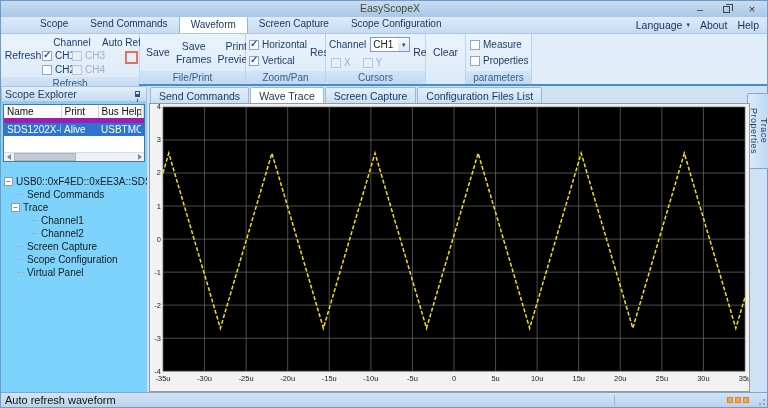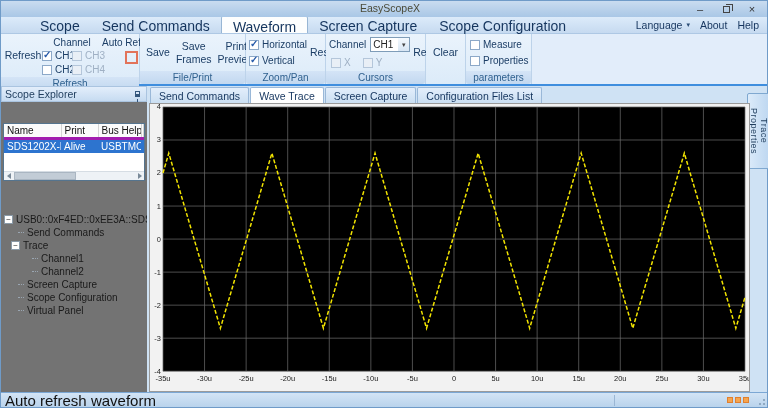--- a/index.html
+++ b/index.html
@@ -11,21 +11,21 @@
   .titlebar { height:16px; flex:0 0 16px; background:linear-gradient(#c9dcf0,#a9c7e6); position:relative; }
   .title-text { position:absolute; left:12px; right:0; top:1px; text-align:center; font-size:10.5px; color:#4a4a38; }
   .win-controls { position:absolute; right:2px; top:0; height:16px; display:flex; }
   .win-btn { width:26px; height:16px; display:flex; align-items:center; justify-content:center; color:#333; font-size:11px; cursor:default; }
   .restore-glyph { width:7px; height:7px; border:1px solid #444; position:relative; background:transparent; }
   .restore-glyph::after { content:""; position:absolute; left:2px; top:-3px; width:6px; height:6px; border:1px solid #444; border-bottom:none; border-left:none; }
 
   
   .menubar { height:17px; flex:0 0 17px; background:linear-gradient(#dcebfa,#c6daf0); display:flex; align-items:flex-end; border-bottom:1px solid #aec8e4; }
   .menu-tabs { display:flex; margin-left:28px; height:17px; }
-  .menu-tab { padding:2px 11px 1px; font-size:14px; color:#15355e; cursor:default; }
+  .menu-tab { padding:2px 11px 1px; font-size:10px; color:#15355e; cursor:default; }
   .menu-tab.active { background:#fdfefe; border:1px solid #98b6d4; border-bottom:none; border-radius:2px 2px 0 0; }
   .menu-right { margin-left:auto; display:flex; align-items:center; gap:10px; padding:0 8px 2px; color:#15355e; }
   .caret-down { font-size:7px; color:#2a4d76; margin-left:-6px; }
 
   
   .ribbon { height:52px; flex:0 0 52px; background:#e2edfa; border-bottom:2px solid #3f8ede; display:flex; }
   .rgroup { display:flex; flex-direction:column; border-right:1px solid #bdd3ea; background:linear-gradient(#eaf3fc,#dcebf9); }
   .rgroup-content { flex:1; display:flex; align-items:stretch; padding:2px 3px; }
   .rgroup-label { flex:0 0 13px; background:linear-gradient(#d4e4f6,#c2d8f0); color:#30618f; font-size:10px; text-align:center; line-height:13px; border-radius:0 0 3px 3px; }
   .rbtn { display:flex; align-items:center; justify-content:center; text-align:center; padding:1px 3px; line-height:1.15; font-size:10.5px; color:#1c3e66; border-radius:2px; cursor:default; }
@@ -69,30 +69,30 @@
   .grp-clear { width:40px; }
   .grp-clear .rgroup-label { visibility:hidden; }
   .clear-inner { display:flex; align-items:center; justify-content:center; }
 
   .ribbon-filler { flex:1; }
 
   
   .main { flex:1; display:flex; background:#cfe2f4; min-height:0; }
 
   
-  .explorer { width:148px; flex:0 0 148px; background:#737373; border-right:2px solid #cfe2f4; display:flex; flex-direction:column;gap:19px; }
+  .explorer { width:148px; flex:0 0 148px; background:#7dd3fc; border-right:2px solid #cfe2f4; display:flex; flex-direction:column; }
   .explorer-header { height:16px; flex:0 0 16px; background:linear-gradient(#e3eefb,#c6dbf1); border:1px solid #aac4e0; display:flex; align-items:center; padding:0 3px; }
   .explorer-title { flex:1; font-size:10.5px; color:#1e3c5c; }
   .pin-btn { width:12px; height:12px; display:flex; align-items:center; justify-content:center; }
   .pin-glyph { width:5px; height:6px; border:1px solid #33567c; border-bottom:3px solid #33567c; position:relative; }
   .pin-glyph::after { content:""; position:absolute; left:1px; top:7px; width:1px; height:3px; background:#33567c; }
 
   .dev-table-wrap { margin:2px 2px 0; height:58px; flex:0 0 58px; background:#fff; border:1px solid #55748e; display:flex; flex-direction:column; overflow:hidden; }
   .dev-table { width:100%; border-collapse:collapse; table-layout:fixed; font-size:10px; }
-  .dev-table th { font-weight:normal; text-align:left; padding:1px 3px; border-right:1px solid #d4d4d4; border-bottom:3px solid #a21caf; background:#fbfbfb; color:#111; height:14px; white-space:nowrap; overflow:hidden; }
+  .dev-table th { font-weight:normal; text-align:left; padding:1px 3px; border-right:1px solid #d4d4d4; border-bottom:5px solid #a21caf; background:#fbfbfb; color:#111; height:14px; white-space:nowrap; overflow:hidden; }
   .dev-table td { padding:1px 3px; height:13px; white-space:nowrap; overflow:hidden; }
   .dev-row-selected td { background:#2d74cf; color:#fff; }
   .dev-empty { flex:1; background:#fff; }
   .hscroll { height:9px; flex:0 0 9px; background:#eef2f6; border-top:1px solid #d6dde4; display:flex; }
   .hs-arrow { width:9px; height:8px; display:flex; align-items:center; justify-content:center; }
   .tri-left { width:0; height:0; border-top:3px solid transparent; border-bottom:3px solid transparent; border-right:4px solid #7a8a99; }
   .tri-right { width:0; height:0; border-top:3px solid transparent; border-bottom:3px solid transparent; border-left:4px solid #7a8a99; }
   .hs-thumb { width:62px; background:#c2ccd6; border:1px solid #aab6c2; margin:0 1px; }
   .hs-track { flex:1; }
 
@@ -111,21 +111,21 @@
   .ctab { padding:2px 8px 1px; font-size:10.5px; color:#15355e; background:linear-gradient(#e3eefb,#cbdff2); border:1px solid #9ab8d8; border-bottom:none; border-radius:2px 2px 0 0; margin-right:1px; cursor:default; }
   .ctab.active { background:#ffffff; position:relative; z-index:2; }
   .chart-wrap { flex:1; background:#f2f2f2; border:1px solid #9a9a9a; min-height:0; position:relative; }
   .chart-wrap svg { display:block; width:100%; height:100%; }
 
   
   .right-strip { width:17px; flex:0 0 17px; background:#cfe2f4; display:flex; flex-direction:column; align-items:center; }
   .vtab { margin-top:7px; writing-mode:vertical-rl; font-size:9px; color:#1e3c5c; background:linear-gradient(90deg,#dcebfa,#bcd6f0); border:1px solid #7fa8d0; border-radius:2px; padding:5px 1px; letter-spacing:0.5px; height:76px; text-align:center; }
 
   
-  .statusbar { height:15px; flex:0 0 15px; background:linear-gradient(#d3e4f5,#b9d3ec); border-top:1px solid #7ba7d4; display:flex; align-items:center; font-size:15px; color:#111; }
+  .statusbar { height:15px; flex:0 0 15px; background:linear-gradient(#d3e4f5,#b9d3ec); border-top:1px solid #7ba7d4; display:flex; align-items:center; font-size:11px; color:#111; }
   .status-msg { flex:1; padding-left:4px; }
   .status-div { width:1px; height:11px; background:#9ab6d4; }
   .status-sec { width:112px; }
   .status-squares { display:flex; gap:2px; margin-right:4px; }
   .sq { width:6px; height:6px; background:#f6a54f; border:1px solid #e08030; }
   .grip { width:14px; height:13px; position:relative; }
   .grip i { position:absolute; width:2px; height:2px; background:#8fa9c2; }
   .grip i:nth-child(1){ right:2px; bottom:2px; }
   .grip i:nth-child(2){ right:6px; bottom:2px; }
   .grip i:nth-child(3){ right:2px; bottom:6px; }

